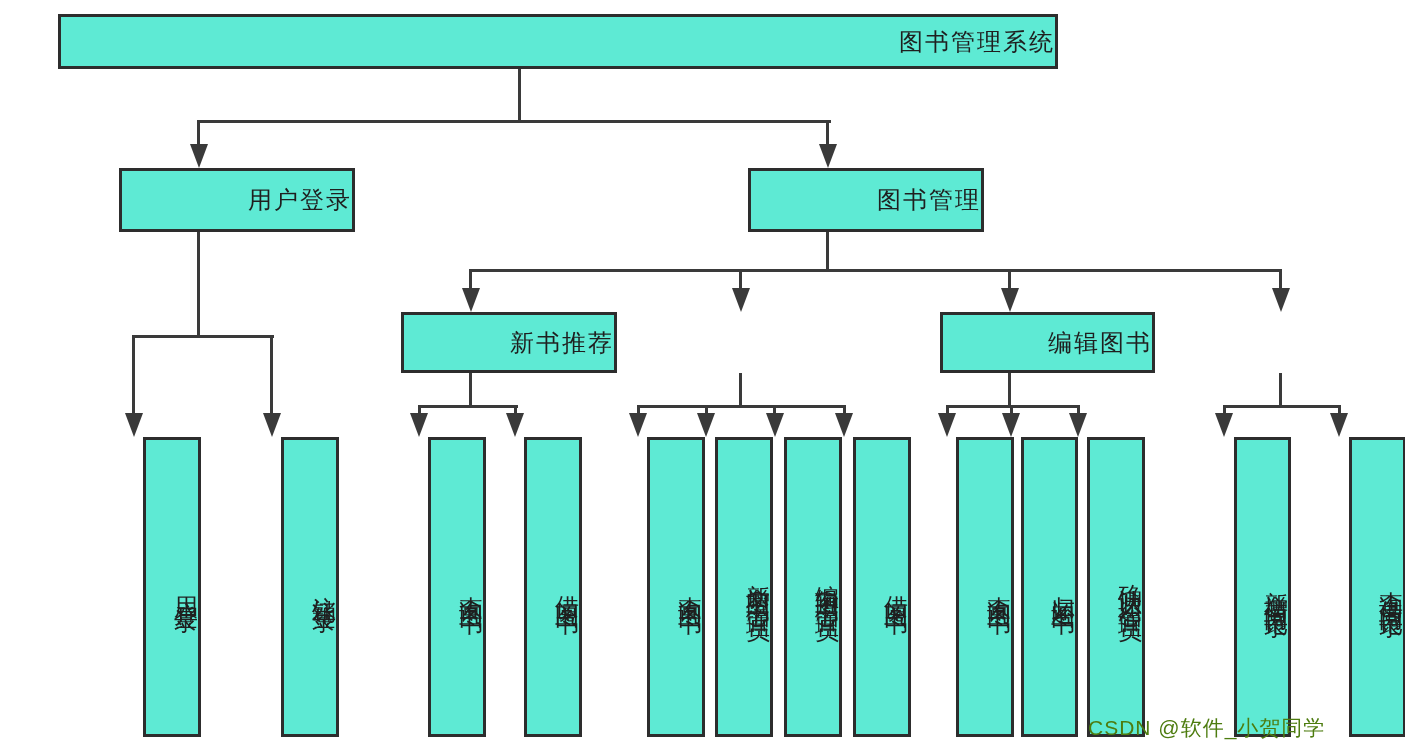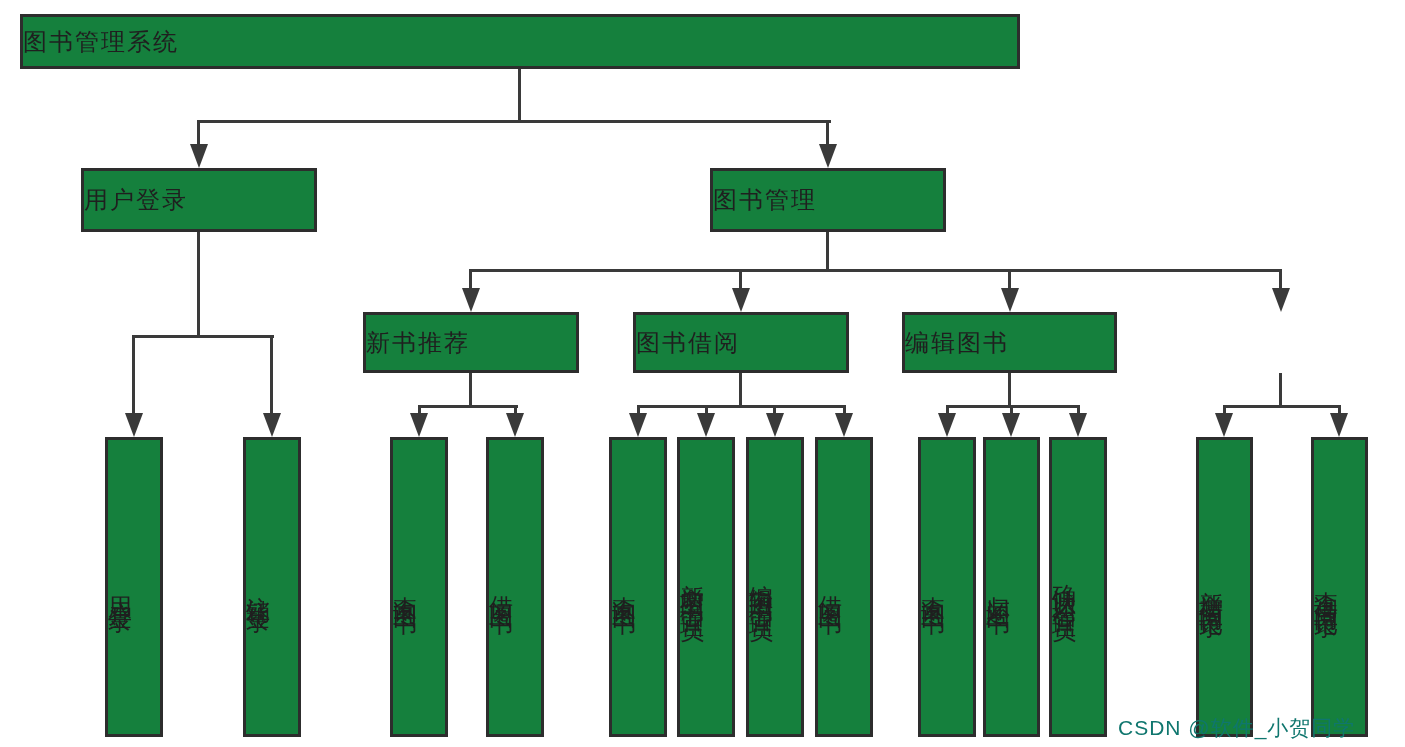--- a/index.html
+++ b/index.html
@@ -7,29 +7,30 @@
     position:relative;
     width:1405px;height:747px;
     background:#ffffff;
     overflow:hidden;
     font-family:"Liberation Sans","DejaVu Sans",sans-serif;
     color:#1f1f1f;
   }
   .box{
     position:absolute;
     box-sizing:border-box;
-    background:#15803d;
+    background:#5eead4;
     border:3px solid #2d2d2d;
     display:flex;
     align-items:center;
-    justify-content:flex-start;
+    justify-content:flex-end;
     font-size:24px;
     letter-spacing:2px;
     color:#1f1f1f;
     z-index:2;
+    margin-left:38px;
   }
   .vtext{
     writing-mode:vertical-rl;
     text-orientation:mixed;
     letter-spacing:5px;
     line-height:1;
     white-space:nowrap;
   }
   .line{
     position:absolute;
@@ -39,24 +40,24 @@
   .arrow{
     position:absolute;
     width:0;height:0;
     border-left:9px solid transparent;
     border-right:9px solid transparent;
     border-top:24px solid #3a3a3a;
     z-index:1;
   }
   .watermark{
     position:absolute;
-    left:1118px;top:714px;
+    left:1088px;top:714px;
     font-size:21px;
     letter-spacing:1px;
-    color:#0f766e;
+    color:#4d7c0f;
     z-index:5;
     white-space:nowrap;
   }
 </style>
 </head>
 <body>
 
 <div class="canvas">
 
   <div class="box" style="left:20px;top:14px;width:1000px;height:55px">
@@ -65,23 +66,20 @@
 
   <div class="box" style="left:81px;top:168px;width:236px;height:64px">
     <span>用户登录</span>
   </div>
   <div class="box" style="left:710px;top:168px;width:236px;height:64px">
     <span>图书管理</span>
   </div>
 
   <div class="box" style="left:363px;top:312px;width:216px;height:61px">
     <span>新书推荐</span>
-  </div>
-  <div class="box" style="left:633px;top:312px;width:216px;height:61px">
-    <span>图书借阅</span>
   </div>
   <div class="box" style="left:902px;top:312px;width:215px;height:61px">
     <span>编辑图书</span>
   </div>
 
   <div class="box" style="left:105px;top:437px;width:58px;height:300px">
     <span class="vtext">用户登录</span>
   </div>
   <div class="box" style="left:243px;top:437px;width:58px;height:300px">
     <span class="vtext">注销登录</span>

